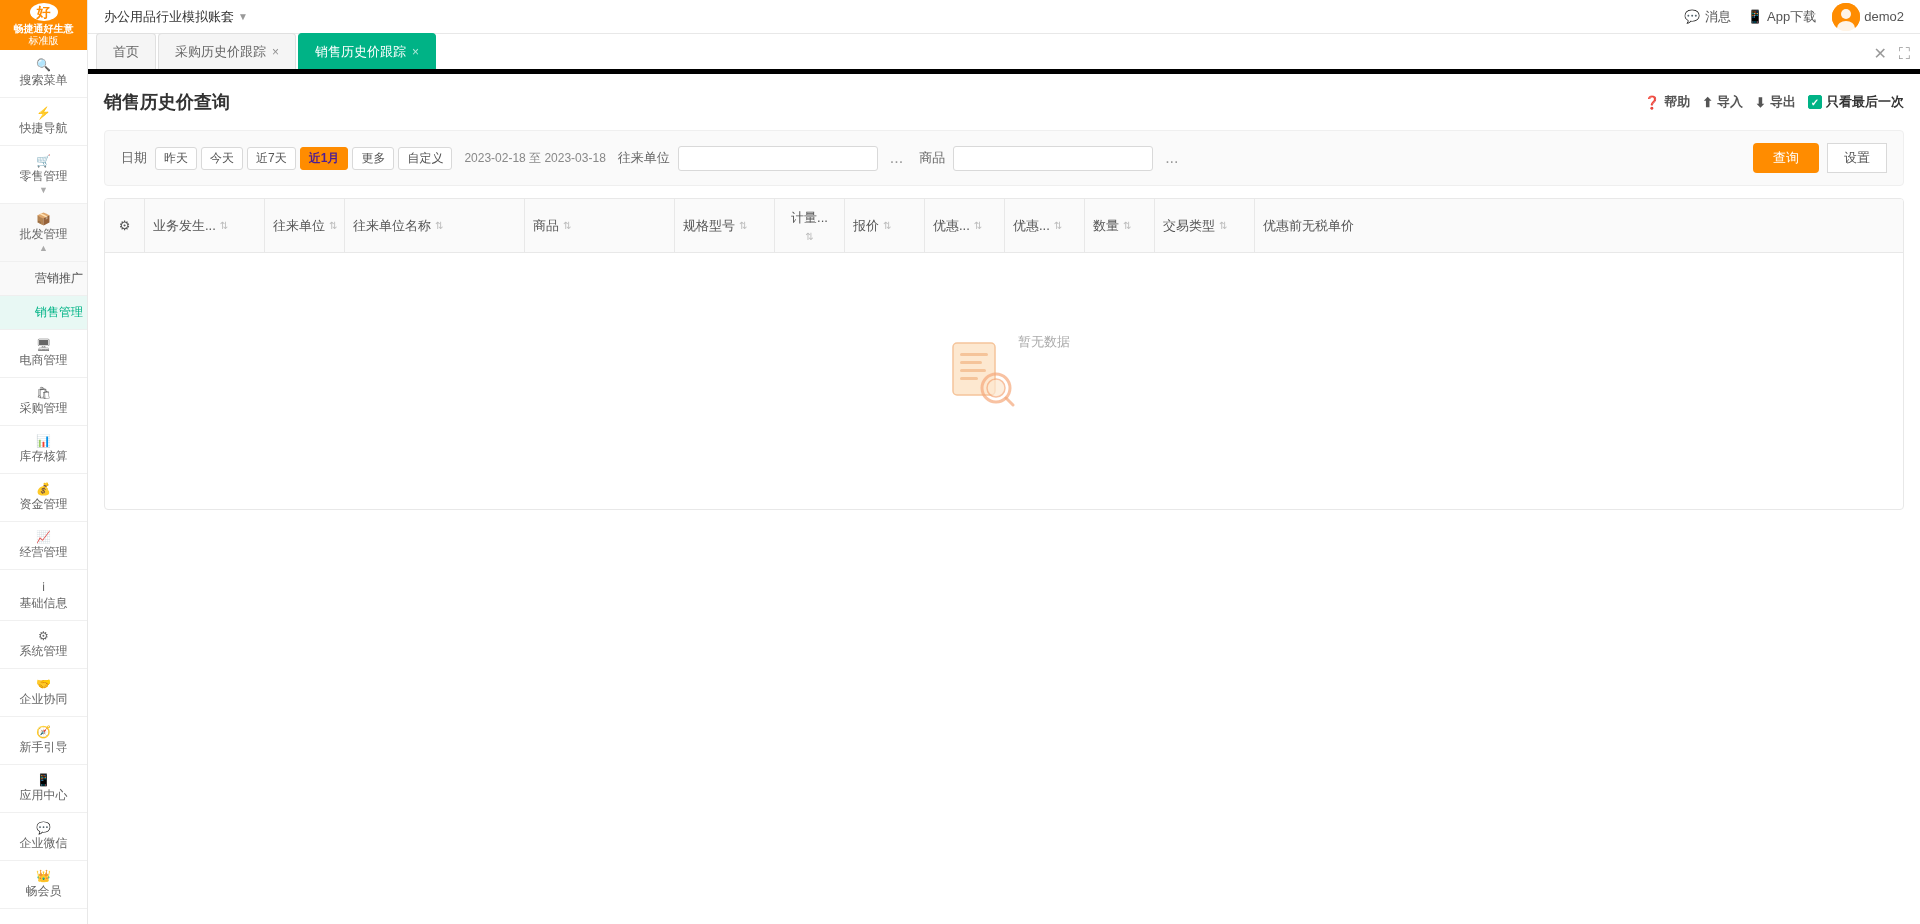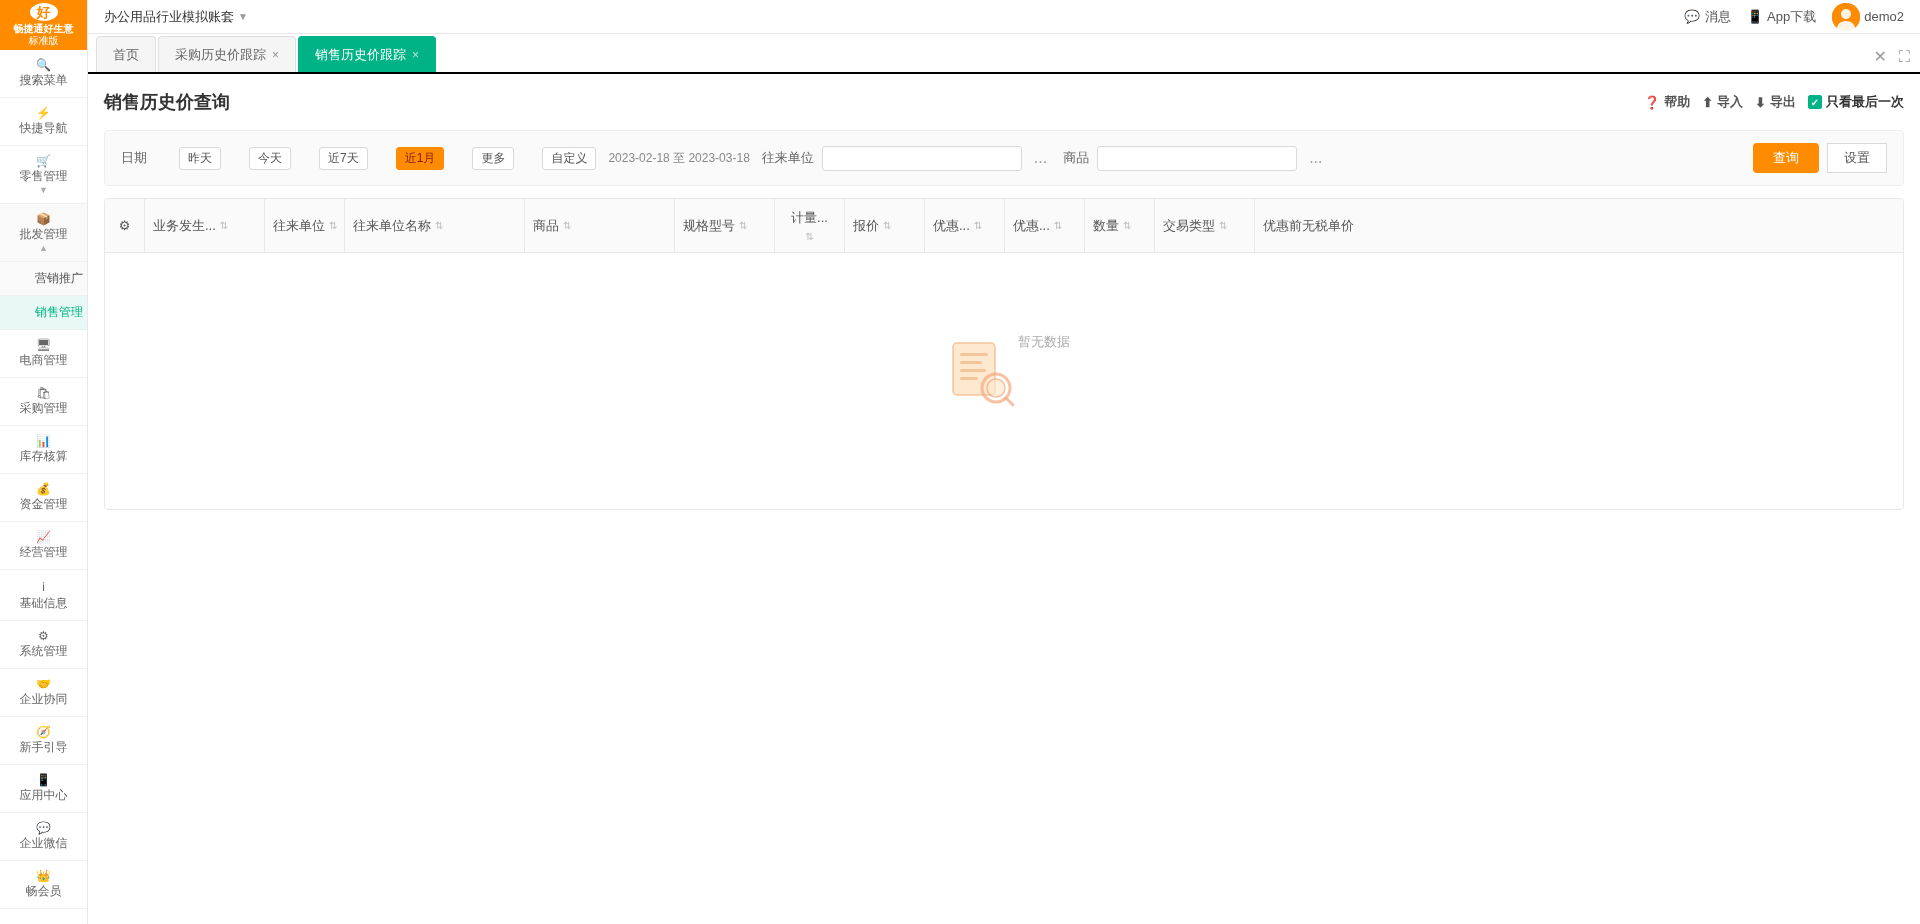--- a/index.html
+++ b/index.html
@@ -121,21 +121,21 @@
       align-items: center;
       justify-content: center;
       color: white;
       font-size: 12px;
     }
 
     
     .tab-bar {
       height: 40px;
       background: #fff;
-      border-bottom: 2px solid #000000;
+      border-bottom: 5px solid #000000;
       display: flex;
       align-items: flex-end;
       padding: 0 8px;
       gap: 2px;
       justify-content: space-between;
     }
     .tab-bar-left {
       display: flex;
       align-items: flex-end;
       gap: 2px;
@@ -260,26 +260,26 @@
       align-items: center;
     }
     .date-btn {
       padding: 2px 8px;
       border: 1px solid #d9d9d9;
       border-radius: 3px;
       background: #fff;
       font-size: 12px;
       cursor: pointer;
       color: #555;
-      margin-left: 24px;
     }
     .date-btn.active {
       background: #ff8c00;
-      color: #7f1d1d;
+      color: #4c1d95;
       border-color: #ff8c00;
+      font-weight: bold;
     }
     .date-range-display {
       font-size: 12px;
       color: #888;
       margin-left: 4px;
     }
     .filter-input {
       border: 1px solid #d9d9d9;
       border-radius: 3px;
       padding: 4px 8px;

